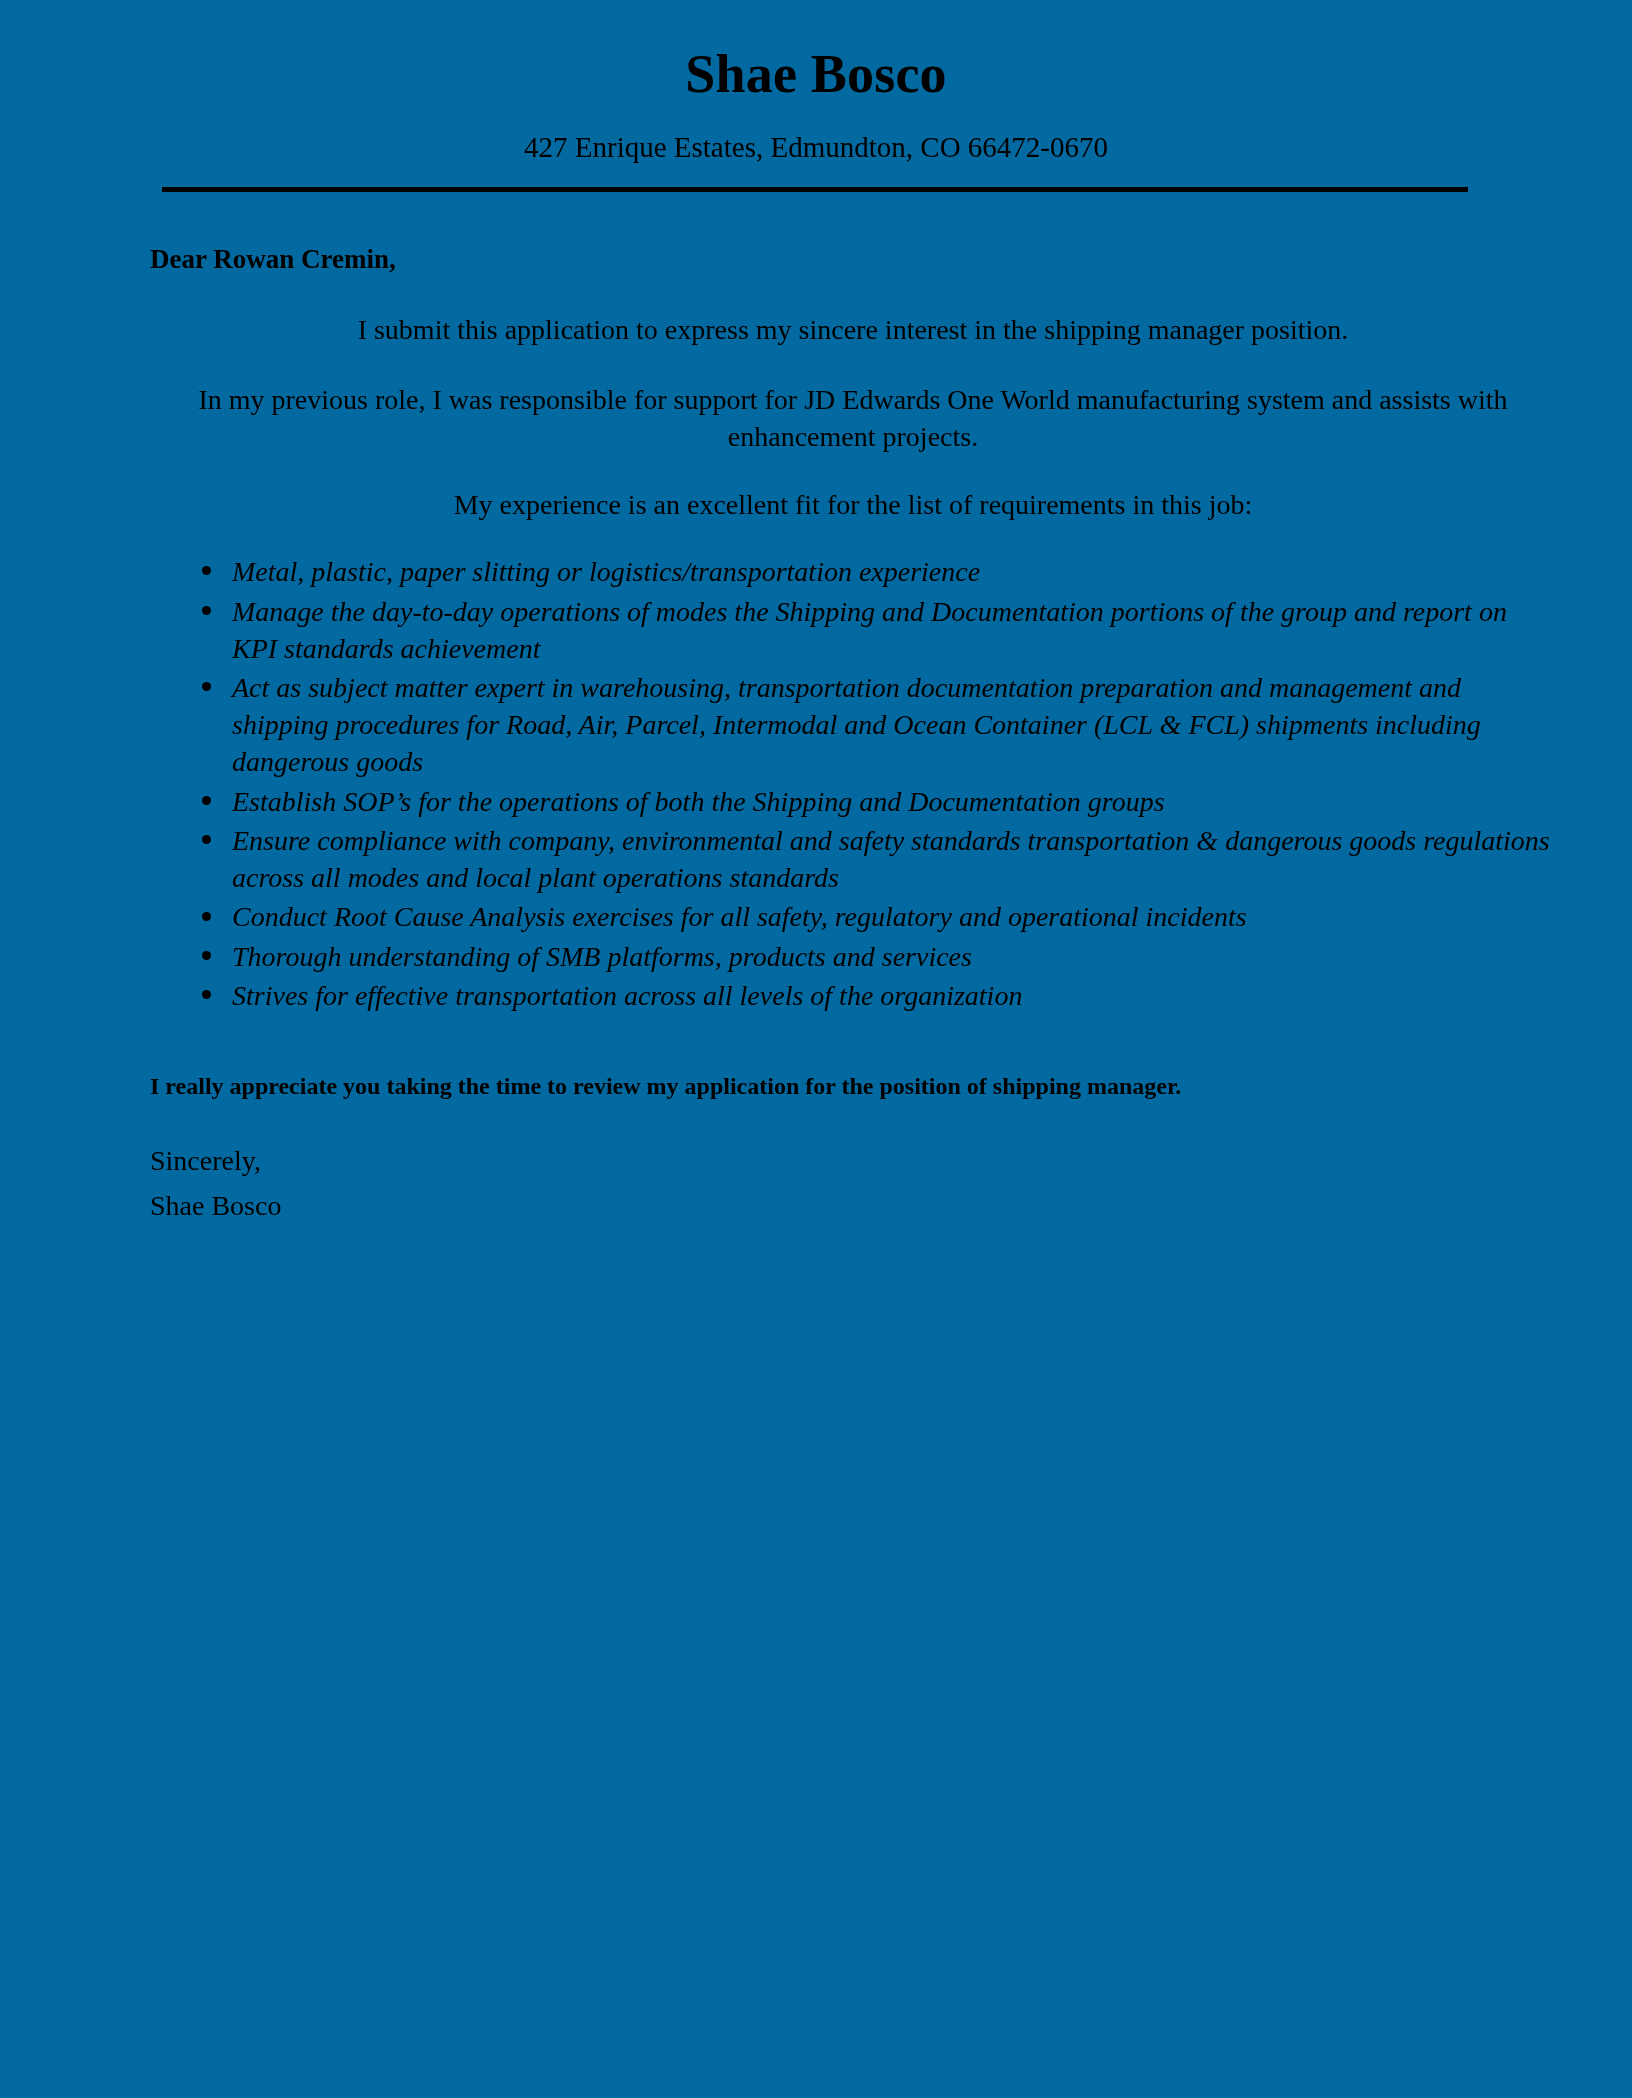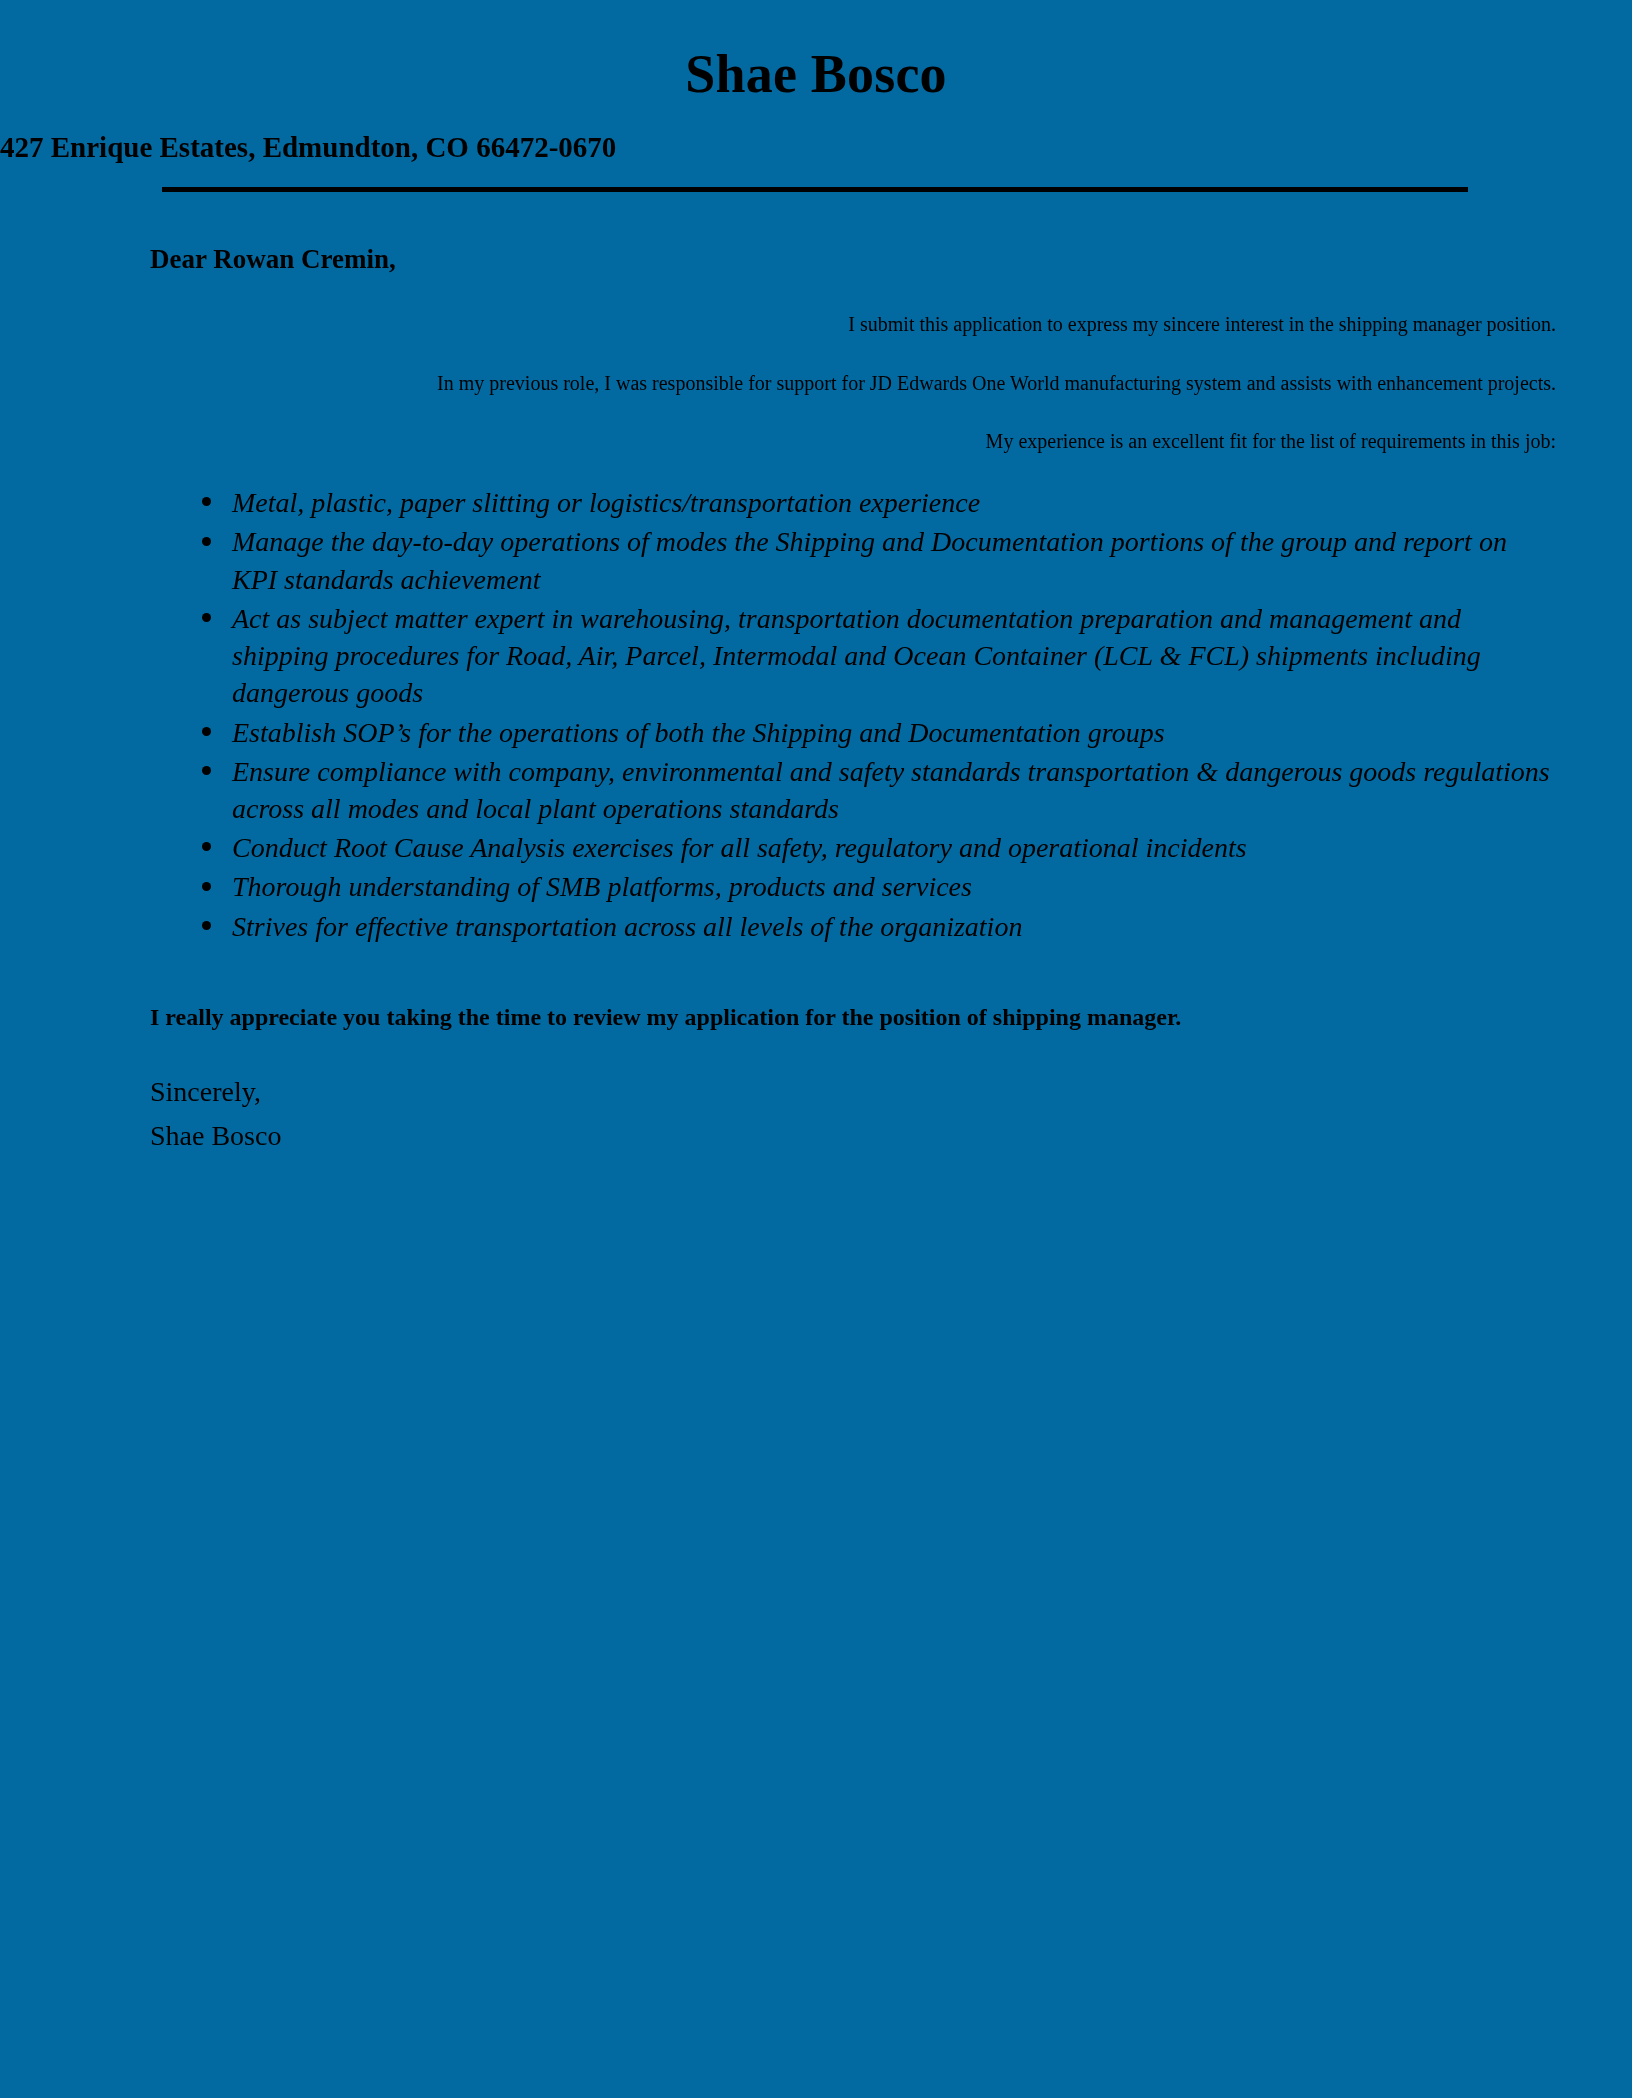--- a/index.html
+++ b/index.html
@@ -41,25 +41,25 @@
     font-size: 54px;
     font-weight: bold;
     line-height: 1.12;
     letter-spacing: 0.2px;
     margin: 0;
     text-align: center;
   }
 
   .address-line {
     font-size: 29px;
-    font-weight: bold;
+    font-weight: normal;
     line-height: 1.2;
     margin: 0;
     padding-top: 26px;
-    text-align: left;
+    text-align: center;
   }
 
   .header-rule {
     height: 5px;
     background: #000000;
     margin: 22px 164px 0 162px;
   }
 
   
   .body-block {
@@ -68,24 +68,24 @@
   }
 
   .salutation {
     font-size: 27px;
     font-weight: bold;
     line-height: 1.3;
     margin: 0 0 34px 0;
   }
 
   .para {
-    font-size: 20px;
+    font-size: 28px;
     line-height: 1.33;
     margin: 0 0 31px 0;
-    text-align: right;
+    text-align: center;
   }
 
   .para.intro   { margin-bottom: 32px; }
   .para.lead-in { margin-bottom: 30px; }
 
   ul.requirements {
     list-style: none;
     margin: 0 0 0 0;
     padding: 0 0 0 48px;
     font-style: italic;

